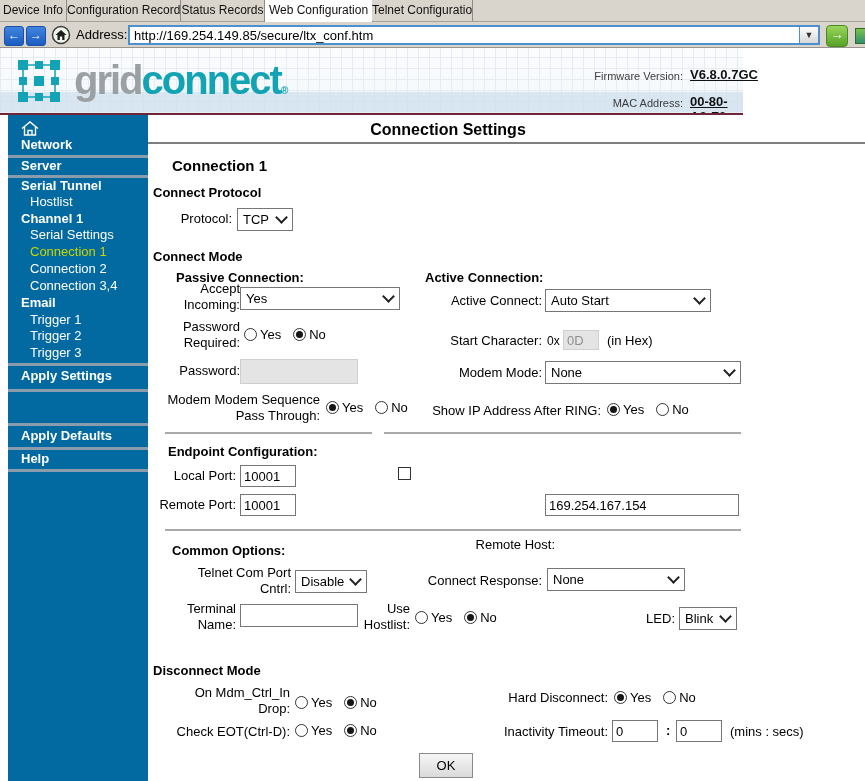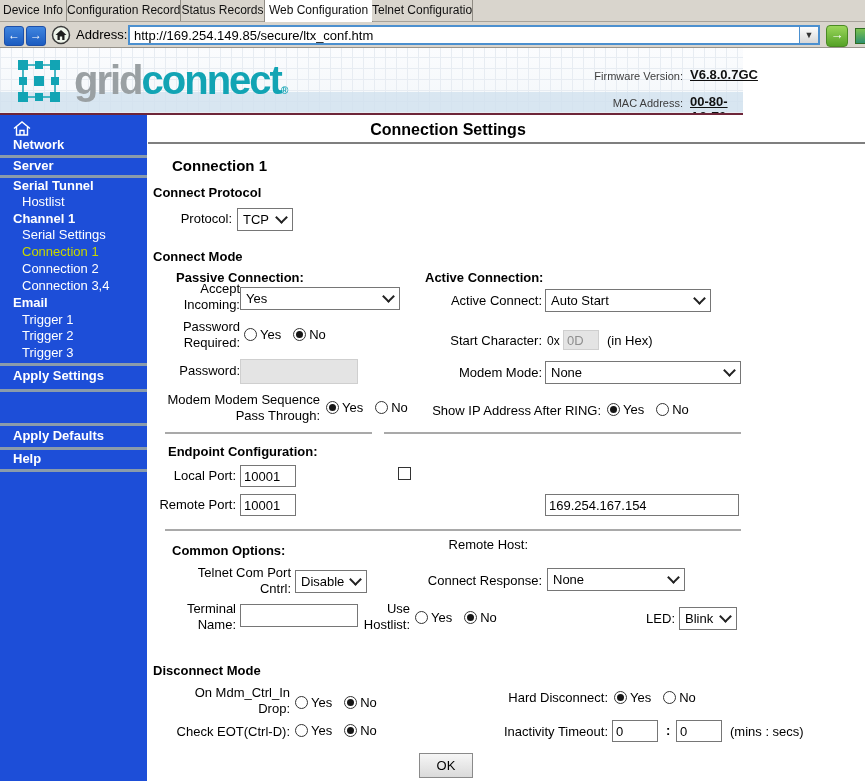--- a/index.html
+++ b/index.html
@@ -31,21 +31,21 @@
   .hline{position:absolute;left:0;top:113px;width:743px;height:2px;background:#6e2639;}
   .logo{position:absolute;left:16px;top:10px;display:flex;align-items:flex-start;}
   .logotext{margin-left:12px;font-size:40px;font-weight:bold;letter-spacing:-2px;line-height:44px;}
   .logo-grid{color:#9aa0a3;}
   .logo-connect{color:#12a4b4;}
   .logo-reg{font-size:10px;color:#12a4b4;vertical-align:baseline;letter-spacing:0;}
   .hdr-lbl{position:absolute;width:150px;text-align:right;font-size:11px;color:#3d3d3d;}
   .hdr-val{position:absolute;font-size:13px;font-weight:bold;color:#111;text-decoration:underline;}
 
   
-  .side{position:absolute;left:0;top:115px;width:147px;height:666px;background:#1d4ed8;}
+  .side{position:absolute;left:8px;top:115px;width:147px;height:666px;background:#0369a1;}
   .sitem{position:absolute;left:13px;color:#fff;font-size:13px;font-weight:bold;height:14px;line-height:14px;white-space:nowrap;cursor:pointer;}
   .sitem.sub{left:22px;font-weight:normal;}
   .sitem.selitem{color:#c6d600;}
   .sdiv{position:absolute;left:0;width:147px;height:3px;background:#8a9bab;}
 
   
   .main{position:absolute;left:148px;top:115px;width:717px;height:666px;background:#fff;font-size:13px;padding-left:32px;}
   .title{position:absolute;left:0;top:6px;width:600px;text-align:center;font-size:16px;font-weight:bold;}
   .titlehr{position:absolute;left:0;top:27px;width:717px;height:2px;background:#7f7f7f;}
   .b{font-weight:bold;font-size:13px;white-space:nowrap;}
@@ -226,21 +226,21 @@
     <div class="fdiv" style="left:17px;top:317px;width:207px;"></div>
     <div class="fdiv" style="left:236px;top:317px;width:357px;"></div>
     <div class="abs b" style="left:20px;top:329px;">Endpoint Configuration:</div>
 
     <div class="abs lbl" style="left:0px;top:353px;width:88px;">Local Port:</div>
     <input class="tinput" style="left: 92px; top: 350px; width: 56px;" value="10001">
     <span class="checkbox" style="left:250px;top:352px;"></span>
 
     <div class="abs lbl" style="left:0px;top:382px;width:88px;">Remote Port:</div>
     <input class="tinput" style="left: 92px; top: 379px; width: 56px;" value="10001">
-    <div class="abs lbl" style="left:246px;top:382px;width:134px;margin-top:40px;">Remote Host:</div>
+    <div class="abs lbl" style="left:273px;top:382px;width:134px;margin-top:40px;">Remote Host:</div>
     <input class="tinput" style="left: 397px; top: 379px; width: 194px;" value="169.254.167.154">
 
     <div class="fdiv" style="left:17px;top:414px;width:576px;"></div>
     <div class="abs b" style="left:24px;top:428px;">Common Options:</div>
 
     <div class="abs lbl" style="left:0px;top:450px;width:143px;">Telnet Com Port
 Cntrl:</div>
     <div class="sel abs" style="left:147px;top:455px;width:72px;">
       <span>Disable</span>
         <span class="chev"></span>

